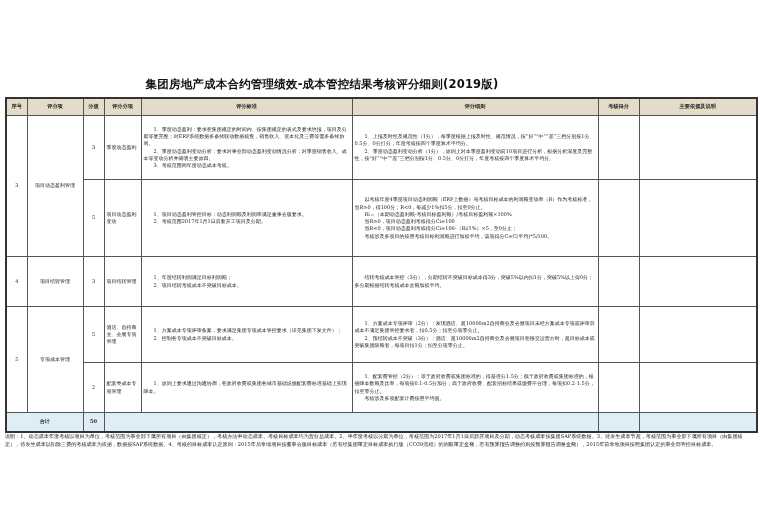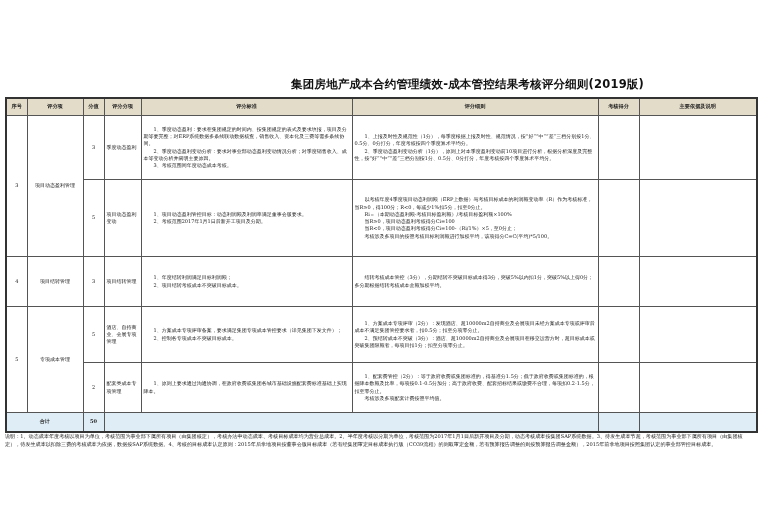--- a/index.html
+++ b/index.html
@@ -1,18 +1,18 @@
 <!DOCTYPE html>
 <html><head>
 <meta charset="utf-8">
 <style>
   html, body { margin: 0; padding: 0; background: #ffffff; }
   body { width: 760px; height: 507px; position: relative; overflow: hidden;
          font-family: "DejaVu Serif", "Liberation Serif", serif; color: #222; }
-  .title { position: absolute; left: 0; top: 77px; width: 644px; text-align: right;
+  .title { position: absolute; left: 0; top: 77px; width: 644px; text-align: center;
            font-family: "DejaVu Sans", "Liberation Sans", sans-serif;
            font-size: 11.5px; font-weight: bold; letter-spacing: 0.2px; color: #111; }
   table.grid { position: absolute; left: 5px; top: 97px; width: 751px;
                border-collapse: collapse; table-layout: fixed; font-size: 5px; line-height: 1.45; }
   table.grid td, table.grid th { border: 1px solid #555; padding: 1px 2px; vertical-align: middle; }
   table.grid th { background: #e3dcc8; font-weight: bold; height: 14px; font-size: 5.2px; text-align: center;
                   border-top: 2px solid #333; }
   .c { text-align: center; }
   .txt { text-align: left; white-space: pre-wrap; }
   tr.total td { background: #dfeef6; font-weight: bold; height: 16px; border-bottom: 2px solid #333; }

